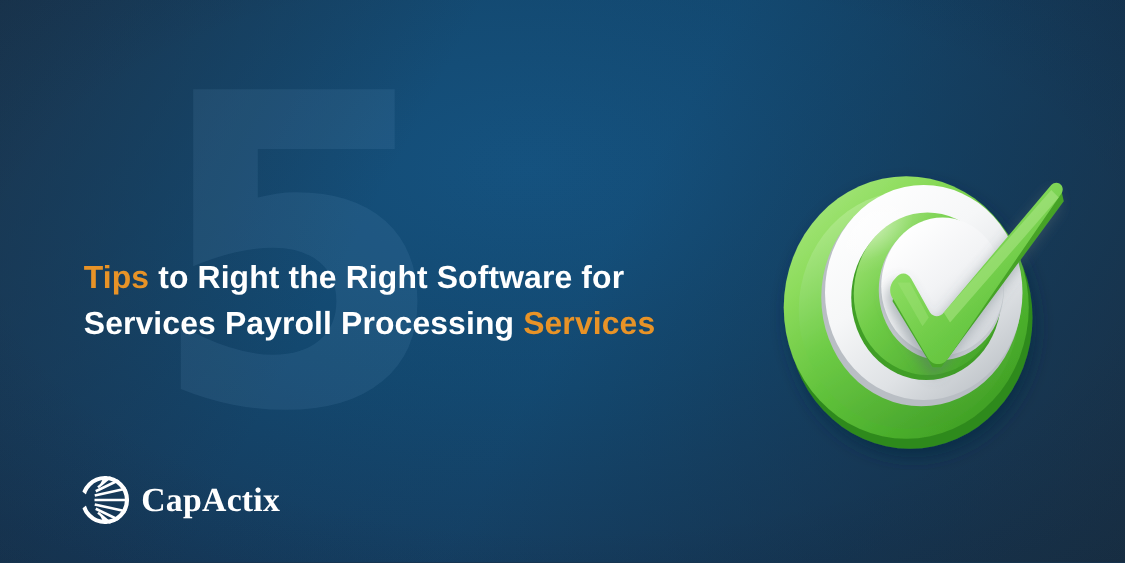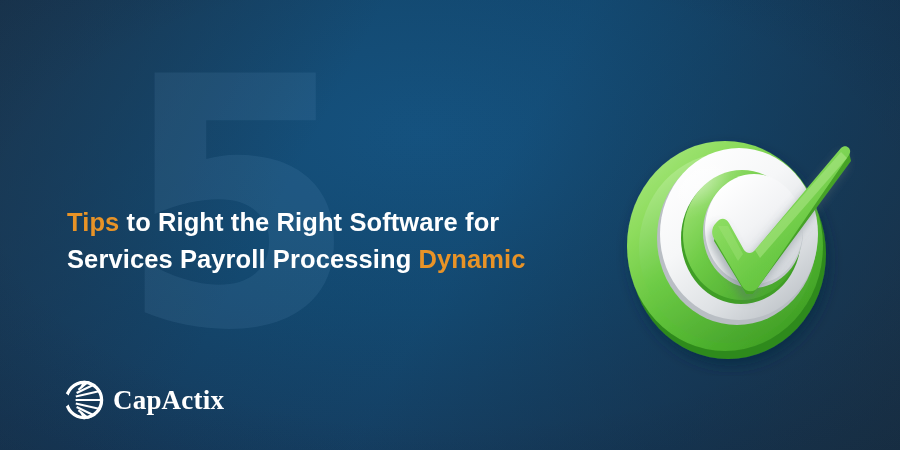--- a/index.html
+++ b/index.html
@@ -97,21 +97,21 @@
 
 <div id="banner">
 
   <div id="bg-sheen"></div>
   <div id="bg-vignette"></div>
 
   <div id="watermark">5</div>
 
   <div id="headline">
     <span class="accent">Tips</span><span> to Right the Right Software for</span><br>
-    <span>Services Payroll Processing </span><span class="accent">Dynamic</span>
+    <span>Services Payroll Processing </span><span class="accent">Services</span>
   </div>
 
   <div id="logo">
     <span class="mark">
       <svg viewBox="0 0 44 44" xmlns="http://www.w3.org/2000/svg" aria-hidden="true">
         <defs>
           <clipPath id="fanClip">
 
             <path d="M22 2 A20 20 0 1 1 22 42 A20 20 0 0 1 22 2 Z
                      M12.5 22 L2.2 14.0 L2.2 30.0 Z"></path>

